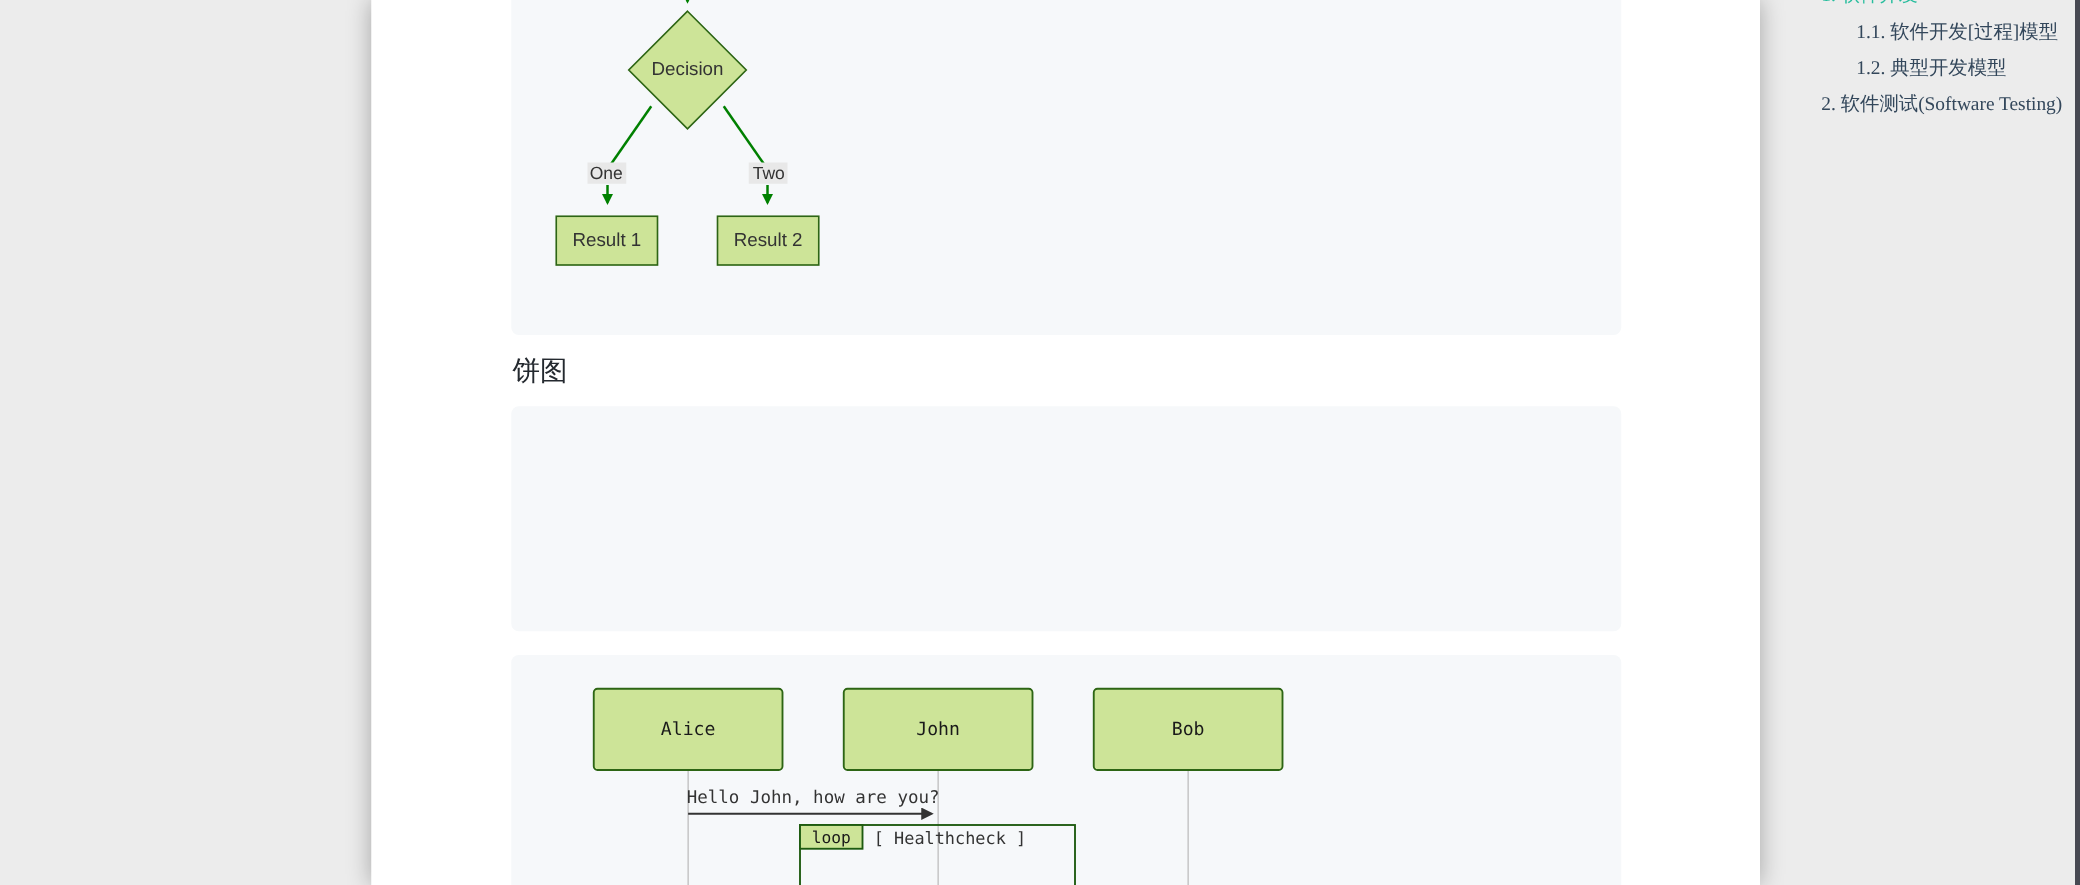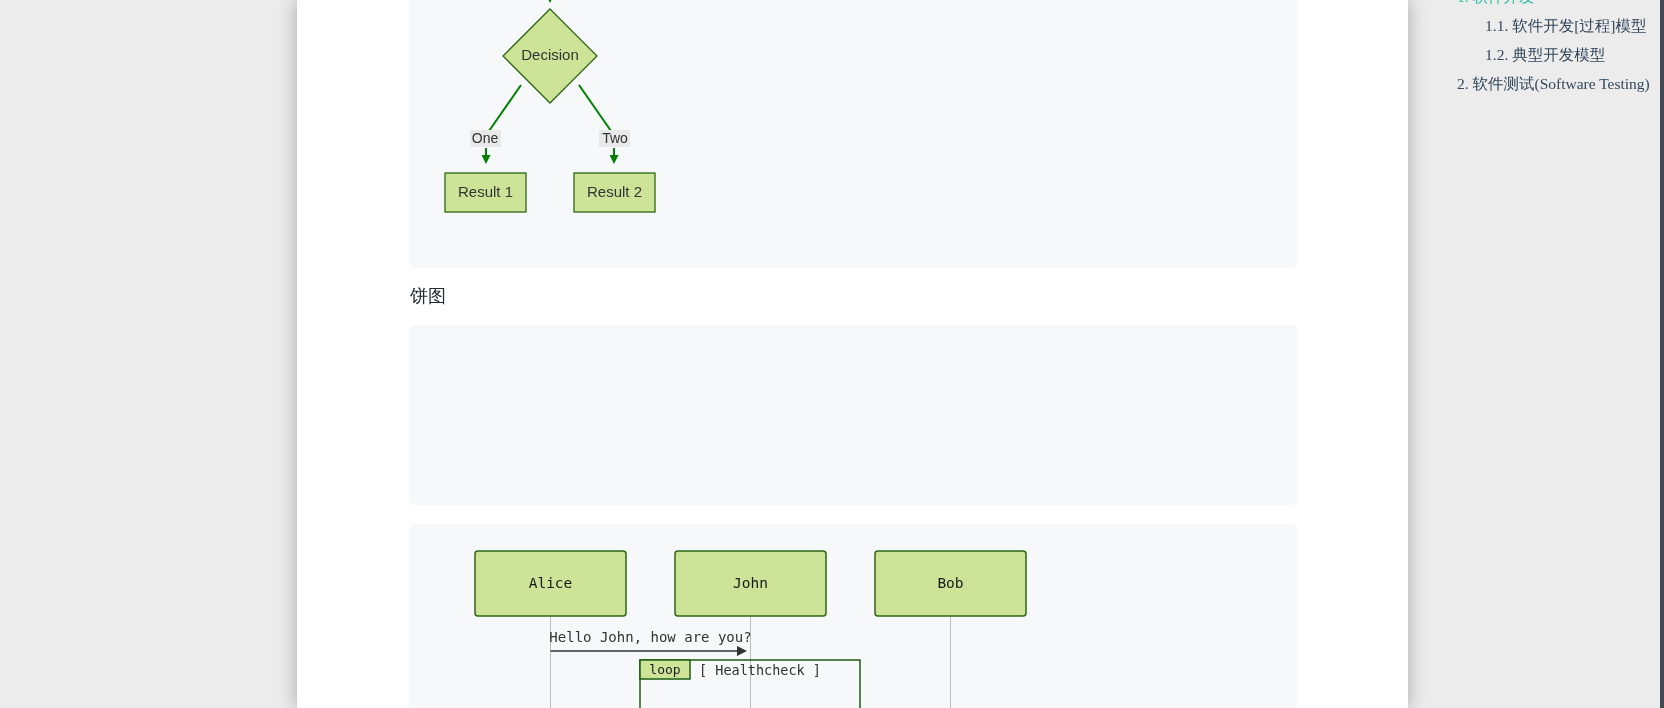--- a/index.html
+++ b/index.html
@@ -10,21 +10,21 @@
   
   .page { position:absolute; left:297px; top:0; width:1111px; height:708px;
           background:#ffffff; box-shadow:0 0 18px rgba(0,0,0,0.30);
           padding:0 111px 0 112px; }
 
   .code-block { background:#f6f8fa; border-radius:6px; position:relative; overflow:hidden; }
   .block-flowchart { height:268px; border-radius:0 0 6px 6px; }
   .block-pie { height:180px; margin-top:20px; }
   .block-sequence { height:320px; margin-top:19px; }
 
-  .sec-heading { font-size:18px; line-height:17px; font-weight:400; color:#24292f;
+  .sec-heading { font-size:22px; line-height:17px; font-weight:400; color:#24292f;
                  margin:20px 0 0 1px; }
 
   svg text { font-family:"Liberation Sans", sans-serif; }
   svg text.mono { font-family:"DejaVu Sans Mono","Liberation Mono",monospace; }
 
   
   .toc { position:absolute; left:1457px; top:-18px; width:300px;
          font-family:"Liberation Serif","DejaVu Serif",serif;
          font-size:15.5px; color:#33475b; list-style:none; }
   .toc li { line-height:29px; height:29px; white-space:nowrap; cursor:pointer; }

